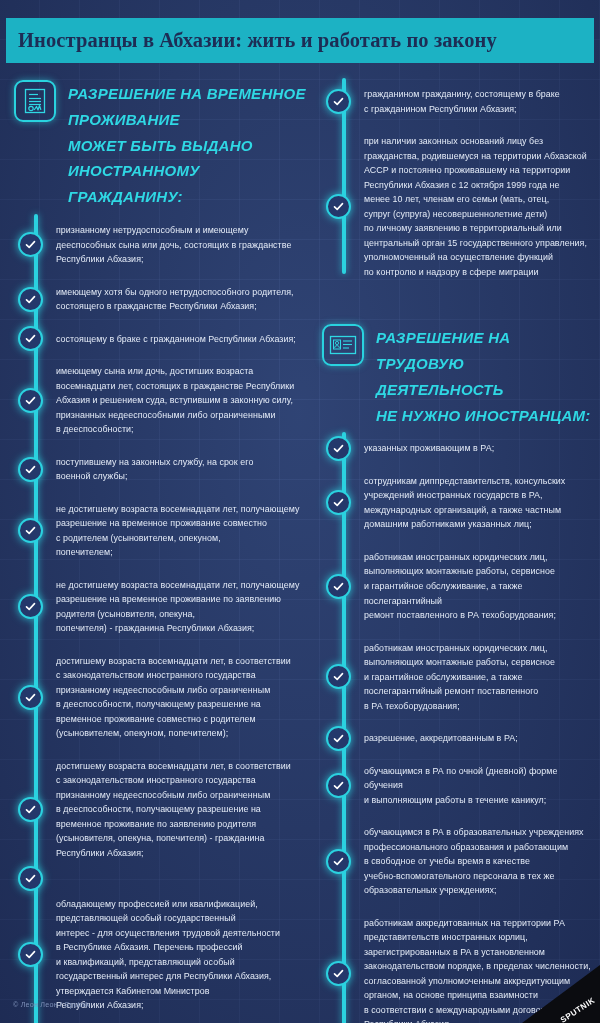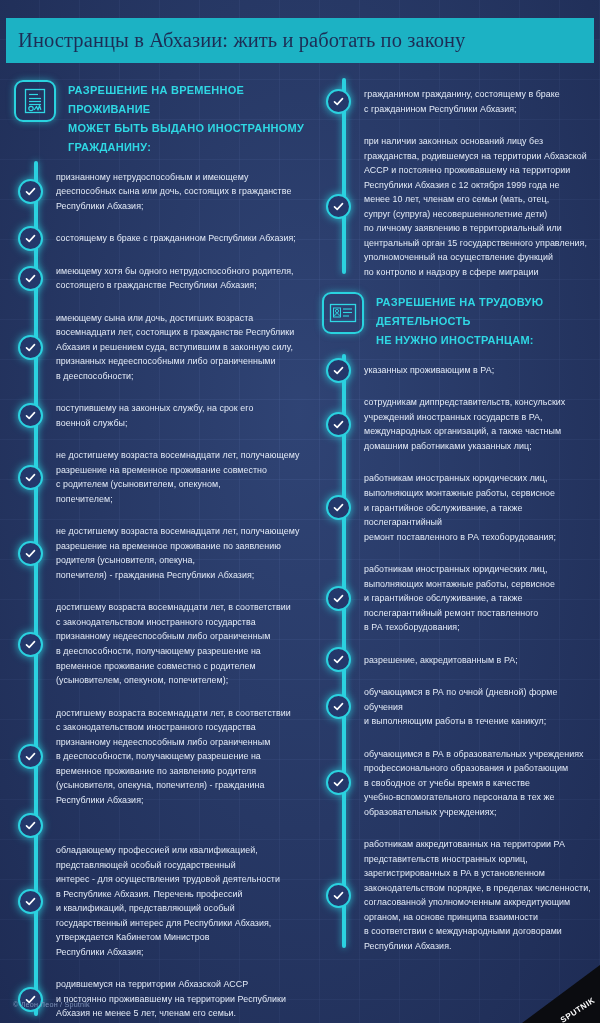--- a/index.html
+++ b/index.html
@@ -35,20 +35,21 @@
     left: 6px;
     top: 18px;
     width: 588px;
     height: 45px;
     background: #1cb2c4;
     display: flex;
     align-items: center;
     padding-left: 12px;
     box-sizing: border-box;
     z-index: 5;
+    font-weight: bold;
   }
   .title-bar .title-text {
     font-family: "Liberation Serif", serif;
     font-size: 20.5px;
     color: #1d2d55;
     letter-spacing: 0.1px;
     white-space: nowrap;
   }
 
   
@@ -83,28 +84,29 @@
     margin-right: 12px;
     margin-left: 6px;
     margin-top: 2px;
     display: flex;
     align-items: center;
     justify-content: center;
     box-sizing: border-box;
   }
   .sec-icon svg { display: block; }
   .sec-title {
-    font-size: 11px;
+    font-size: 15px;
     font-weight: bold;
     line-height: 1.72;
     color: #2fd8e4;
     letter-spacing: 0.25px;
     text-transform: uppercase;
     padding-top: 3px;
     white-space: pre-line;
+    font-style: italic;
   }
 
   
   .tl {
     position: relative;
     padding-left: 0;
   }
   .tl-rail {
     position: absolute;
     left: 26px;
@@ -229,31 +231,31 @@
 дееспособных сына или дочь, состоящих в гражданстве
 Республики Абхазия;</span>
         </div>
 
         <div class="tl-item">
           <span class="bullet">
             <svg width="13" height="13" viewBox="0 0 13 13">
                 <path d="M2.5 6.8 L5.2 9.4 L10.5 3.6" fill="none" stroke="#ffffff" stroke-width="1.6" stroke-linecap="round" stroke-linejoin="round"></path>
               </svg>
           </span>
-          <span class="tl-text">состоящему в браке с гражданином Республики Абхазия;</span>
-        </div>
-
-        <div class="tl-item">
-          <span class="bullet">
-            <svg width="13" height="13" viewBox="0 0 13 13">
-                <path d="M2.5 6.8 L5.2 9.4 L10.5 3.6" fill="none" stroke="#ffffff" stroke-width="1.6" stroke-linecap="round" stroke-linejoin="round"></path>
-              </svg>
-          </span>
           <span class="tl-text">имеющему хотя бы одного нетрудоспособного родителя,
 состоящего в гражданстве Республики Абхазия;</span>
+        </div>
+
+        <div class="tl-item">
+          <span class="bullet">
+            <svg width="13" height="13" viewBox="0 0 13 13">
+                <path d="M2.5 6.8 L5.2 9.4 L10.5 3.6" fill="none" stroke="#ffffff" stroke-width="1.6" stroke-linecap="round" stroke-linejoin="round"></path>
+              </svg>
+          </span>
+          <span class="tl-text">состоящему в браке с гражданином Республики Абхазия;</span>
         </div>
 
         <div class="tl-item">
           <span class="bullet">
             <svg width="13" height="13" viewBox="0 0 13 13">
                 <path d="M2.5 6.8 L5.2 9.4 L10.5 3.6" fill="none" stroke="#ffffff" stroke-width="1.6" stroke-linecap="round" stroke-linejoin="round"></path>
               </svg>
           </span>
           <span class="tl-text">имеющему сына или дочь, достигших возраста
 восемнадцати лет, состоящих в гражданстве Республики
@@ -391,21 +393,21 @@
 Республики Абхазия с 12 октября 1999 года не
 менее 10 лет, членам его семьи (мать, отец,
 супруг (супруга) несовершеннолетние дети)
 по личному заявлению в территориальный или
 центральный орган 15 государственного управления,
 уполномоченный на осуществление функций
 по контролю и надзору в сфере миграции</span>
         </div>
       </div>
 
-      <div class="section-head" style="margin-top:2px;justify-content:space-between;">
+      <div class="section-head" style="margin-top:34px;justify-content:space-between;">
         <span class="sec-icon">
           <svg width="28" height="22" viewBox="0 0 28 22">
             <rect x="1.5" y="2.5" width="25" height="17" fill="none" stroke="#2fd8e4" stroke-width="1.3"></rect>
             <rect x="4.5" y="6" width="7" height="9" fill="none" stroke="#2fd8e4" stroke-width="1"></rect>
             <circle cx="8" cy="9" r="1.6" fill="none" stroke="#2fd8e4" stroke-width="0.9"></circle>
             <path d="M5.6 14 a2.4 2.4 0 0 1 4.8 0" fill="none" stroke="#2fd8e4" stroke-width="0.9"></path>
             <line x1="14" y1="7" x2="23" y2="7" stroke="#2fd8e4" stroke-width="1.1"></line>
             <line x1="14" y1="10.5" x2="23" y2="10.5" stroke="#2fd8e4" stroke-width="1.1"></line>
             <line x1="14" y1="14" x2="20" y2="14" stroke="#2fd8e4" stroke-width="1.1"></line>
           </svg>

